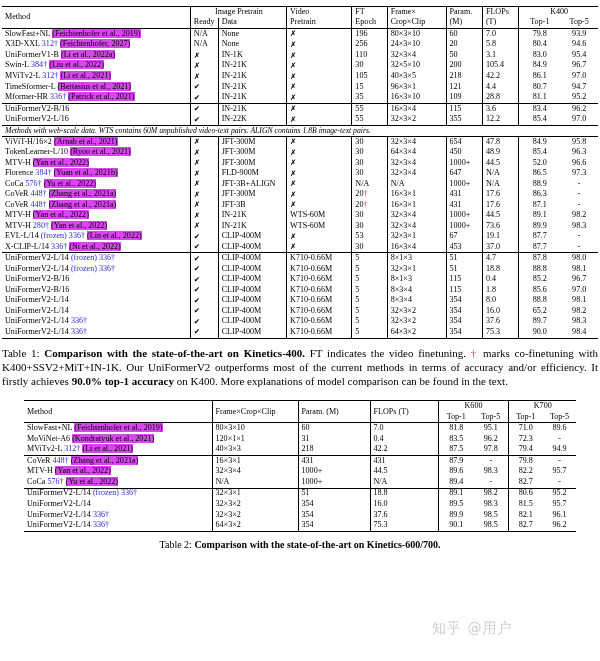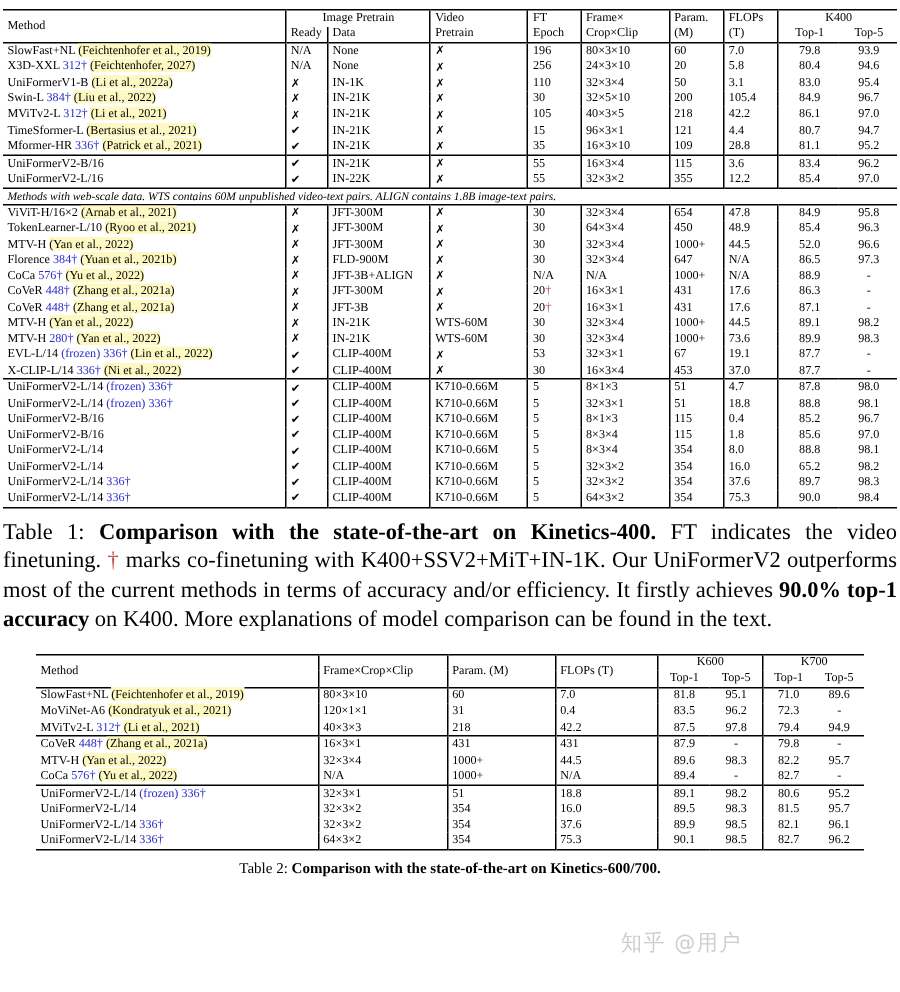--- a/index.html
+++ b/index.html
@@ -46,37 +46,37 @@
 
   .ctr { text-align: center !important; }
   .bold { font-weight: bold; }
 
   
   .hdr td { font-size: 8.1px; }
 
   
   .res  { color: #2b2bc8; }          
   .dag  { color: #c0504d; }
-  .cite { background: #fef9c3; }
+  .cite { background: #d946ef; }
 
   .ital-note td {
     font-style: italic;
     font-size: 7.7px;
     padding-top: 1.6px;
     padding-bottom: 1.6px;
     text-align: center;
   }
 
   
   .ck { font-family: "DejaVu Sans", sans-serif; font-size: 7.6px; }
   .xx { font-family: "DejaVu Sans", sans-serif; font-size: 7.6px; }
 
   
   .caption {
-    font-size: 15px;
+    font-size: 11px;
     line-height: 1.30;
     text-align: justify;
     margin: 7px 2px 12px 2px;
   }
   .caption .lead { font-weight: bold; }
   .caption2 {
     font-size: 10px;
     line-height: 1.30;
     text-align: center;
     margin: 6px 0 0 0;
@@ -84,21 +84,21 @@
   }
   .caption2 .pfx { font-weight: normal; }
 
   
   #table1-wrap { margin: 6px 2px 0 2px; }
   #table2-wrap { margin: 9px 24px 0 24px; }
 
   
   .watermark {
     position: absolute;
-    left: 414px;
+    left: 432px;
     top: 614px;
     font-size: 14px;
     color: rgba(130,130,130,0.40);
     font-family: "DejaVu Sans", sans-serif;
     letter-spacing: 1px;
     pointer-events: none;
     white-space: nowrap;
     transform: scaleY(1.05);
   }
 </style>

